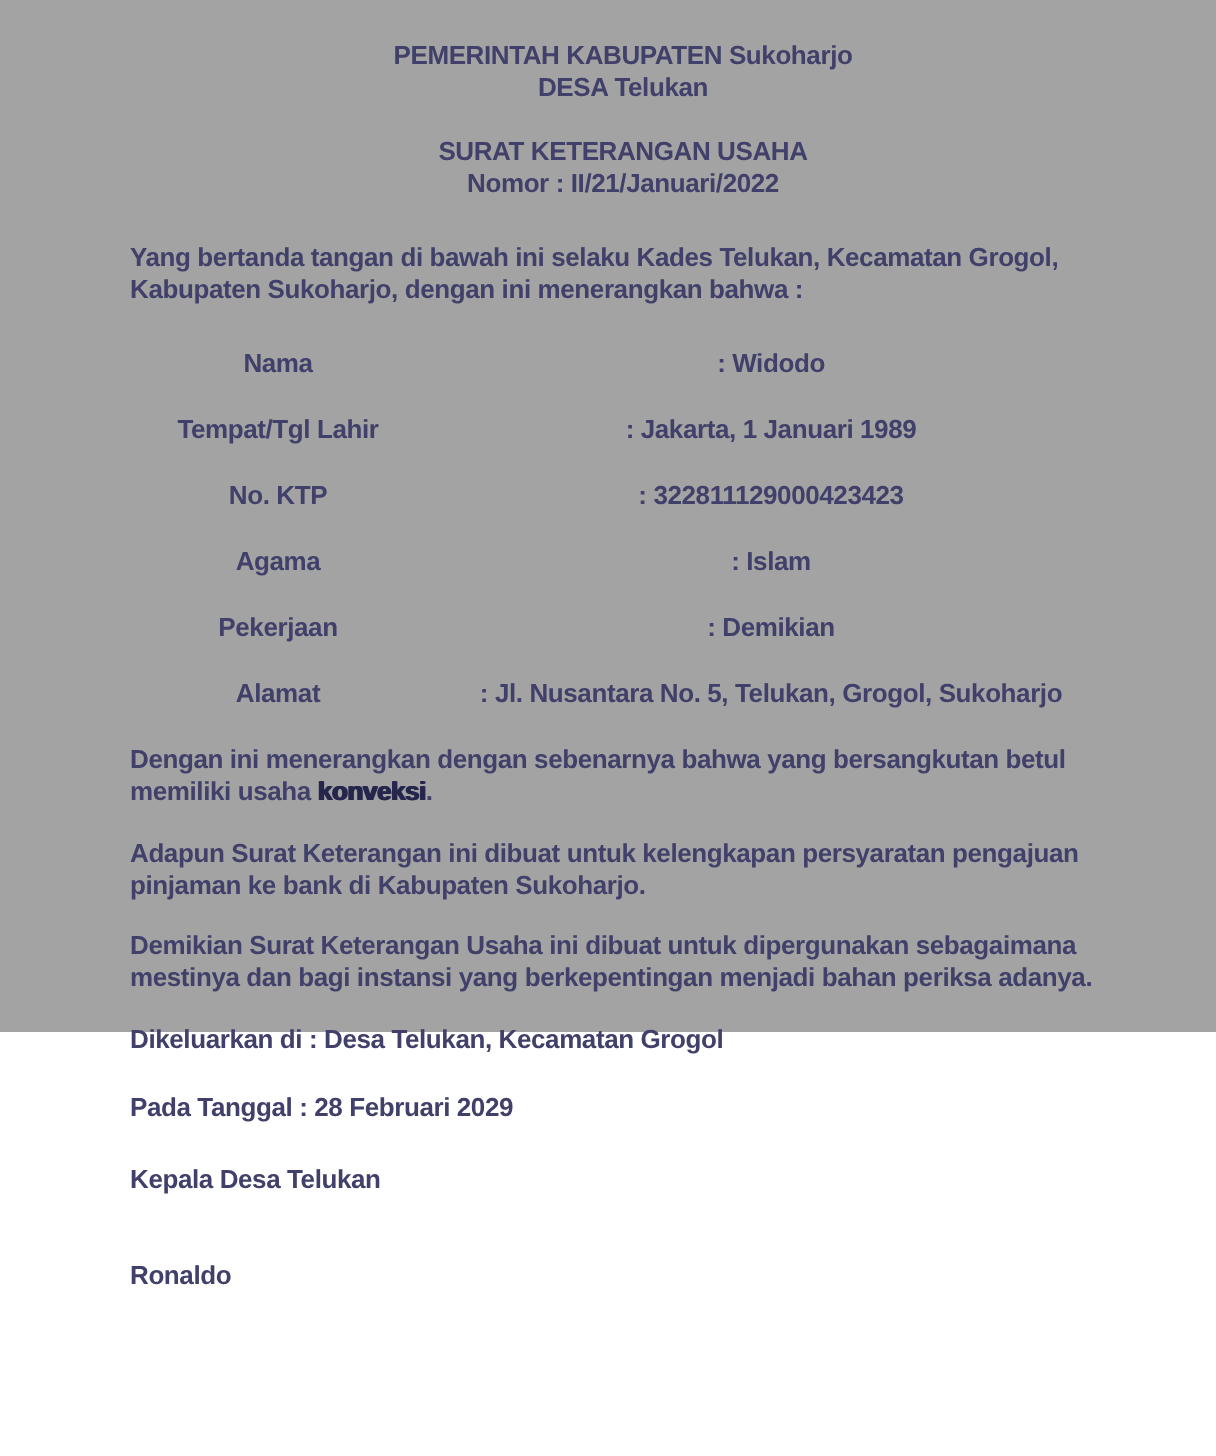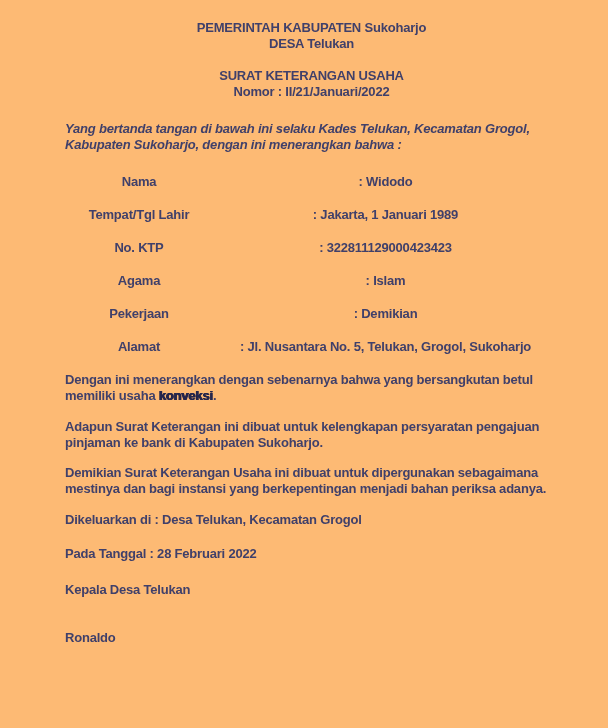--- a/index.html
+++ b/index.html
@@ -10,33 +10,33 @@
   body {
     width: 608px;
     height: 728px;
     overflow: hidden;
     font-family: "Liberation Sans", sans-serif;
     color: #40406a;
   }
   .page {
     box-sizing: border-box;
     width: 608px;
-    height: 728px;
+    height: 516px;
     padding: 20px 50px 0 65px;
-    background: #fdba74;
+    background: #a3a3a3;
     font-size: 13px;
     font-weight: 700;
     line-height: 16px;
     letter-spacing: -0.2px;
   }
   .center { text-align: center; }
   .pre { white-space: pre; }
   .letterhead { margin: 0; }
   .doc-title-block { margin-top: 16px; }
-  .intro { margin-top: 21px; font-style: italic; }
+  .intro { margin-top: 21px; }
   .fields { margin-top: 21px; }
   .field-row {
     display: flex;
     margin-bottom: 17px;
     text-align: center;
   }
   .field-label {
     width: 148px;
     flex: 0 0 148px;
   }
@@ -103,19 +103,19 @@
 memiliki usaha </span><span class="xbold">konveksi</span><span>.</span></div>
 
   <div class="para-purpose pre">Adapun Surat Keterangan ini dibuat untuk kelengkapan persyaratan pengajuan
 pinjaman ke bank di Kabupaten Sukoharjo.</div>
 
   <div class="para-closing pre">Demikian Surat Keterangan Usaha ini dibuat untuk dipergunakan sebagaimana
 mestinya dan bagi instansi yang berkepentingan menjadi bahan periksa adanya.</div>
 
   <div class="issued-at">Dikeluarkan di : Desa Telukan, Kecamatan Grogol</div>
 
-  <div class="issued-date">Pada Tanggal : 28 Februari 2022</div>
+  <div class="issued-date">Pada Tanggal : 28 Februari 2029</div>
 
   <div class="signatory-title">Kepala Desa Telukan</div>
 
   <div class="signatory-name">Ronaldo</div>
 
 </div>
 
 </body></html>

